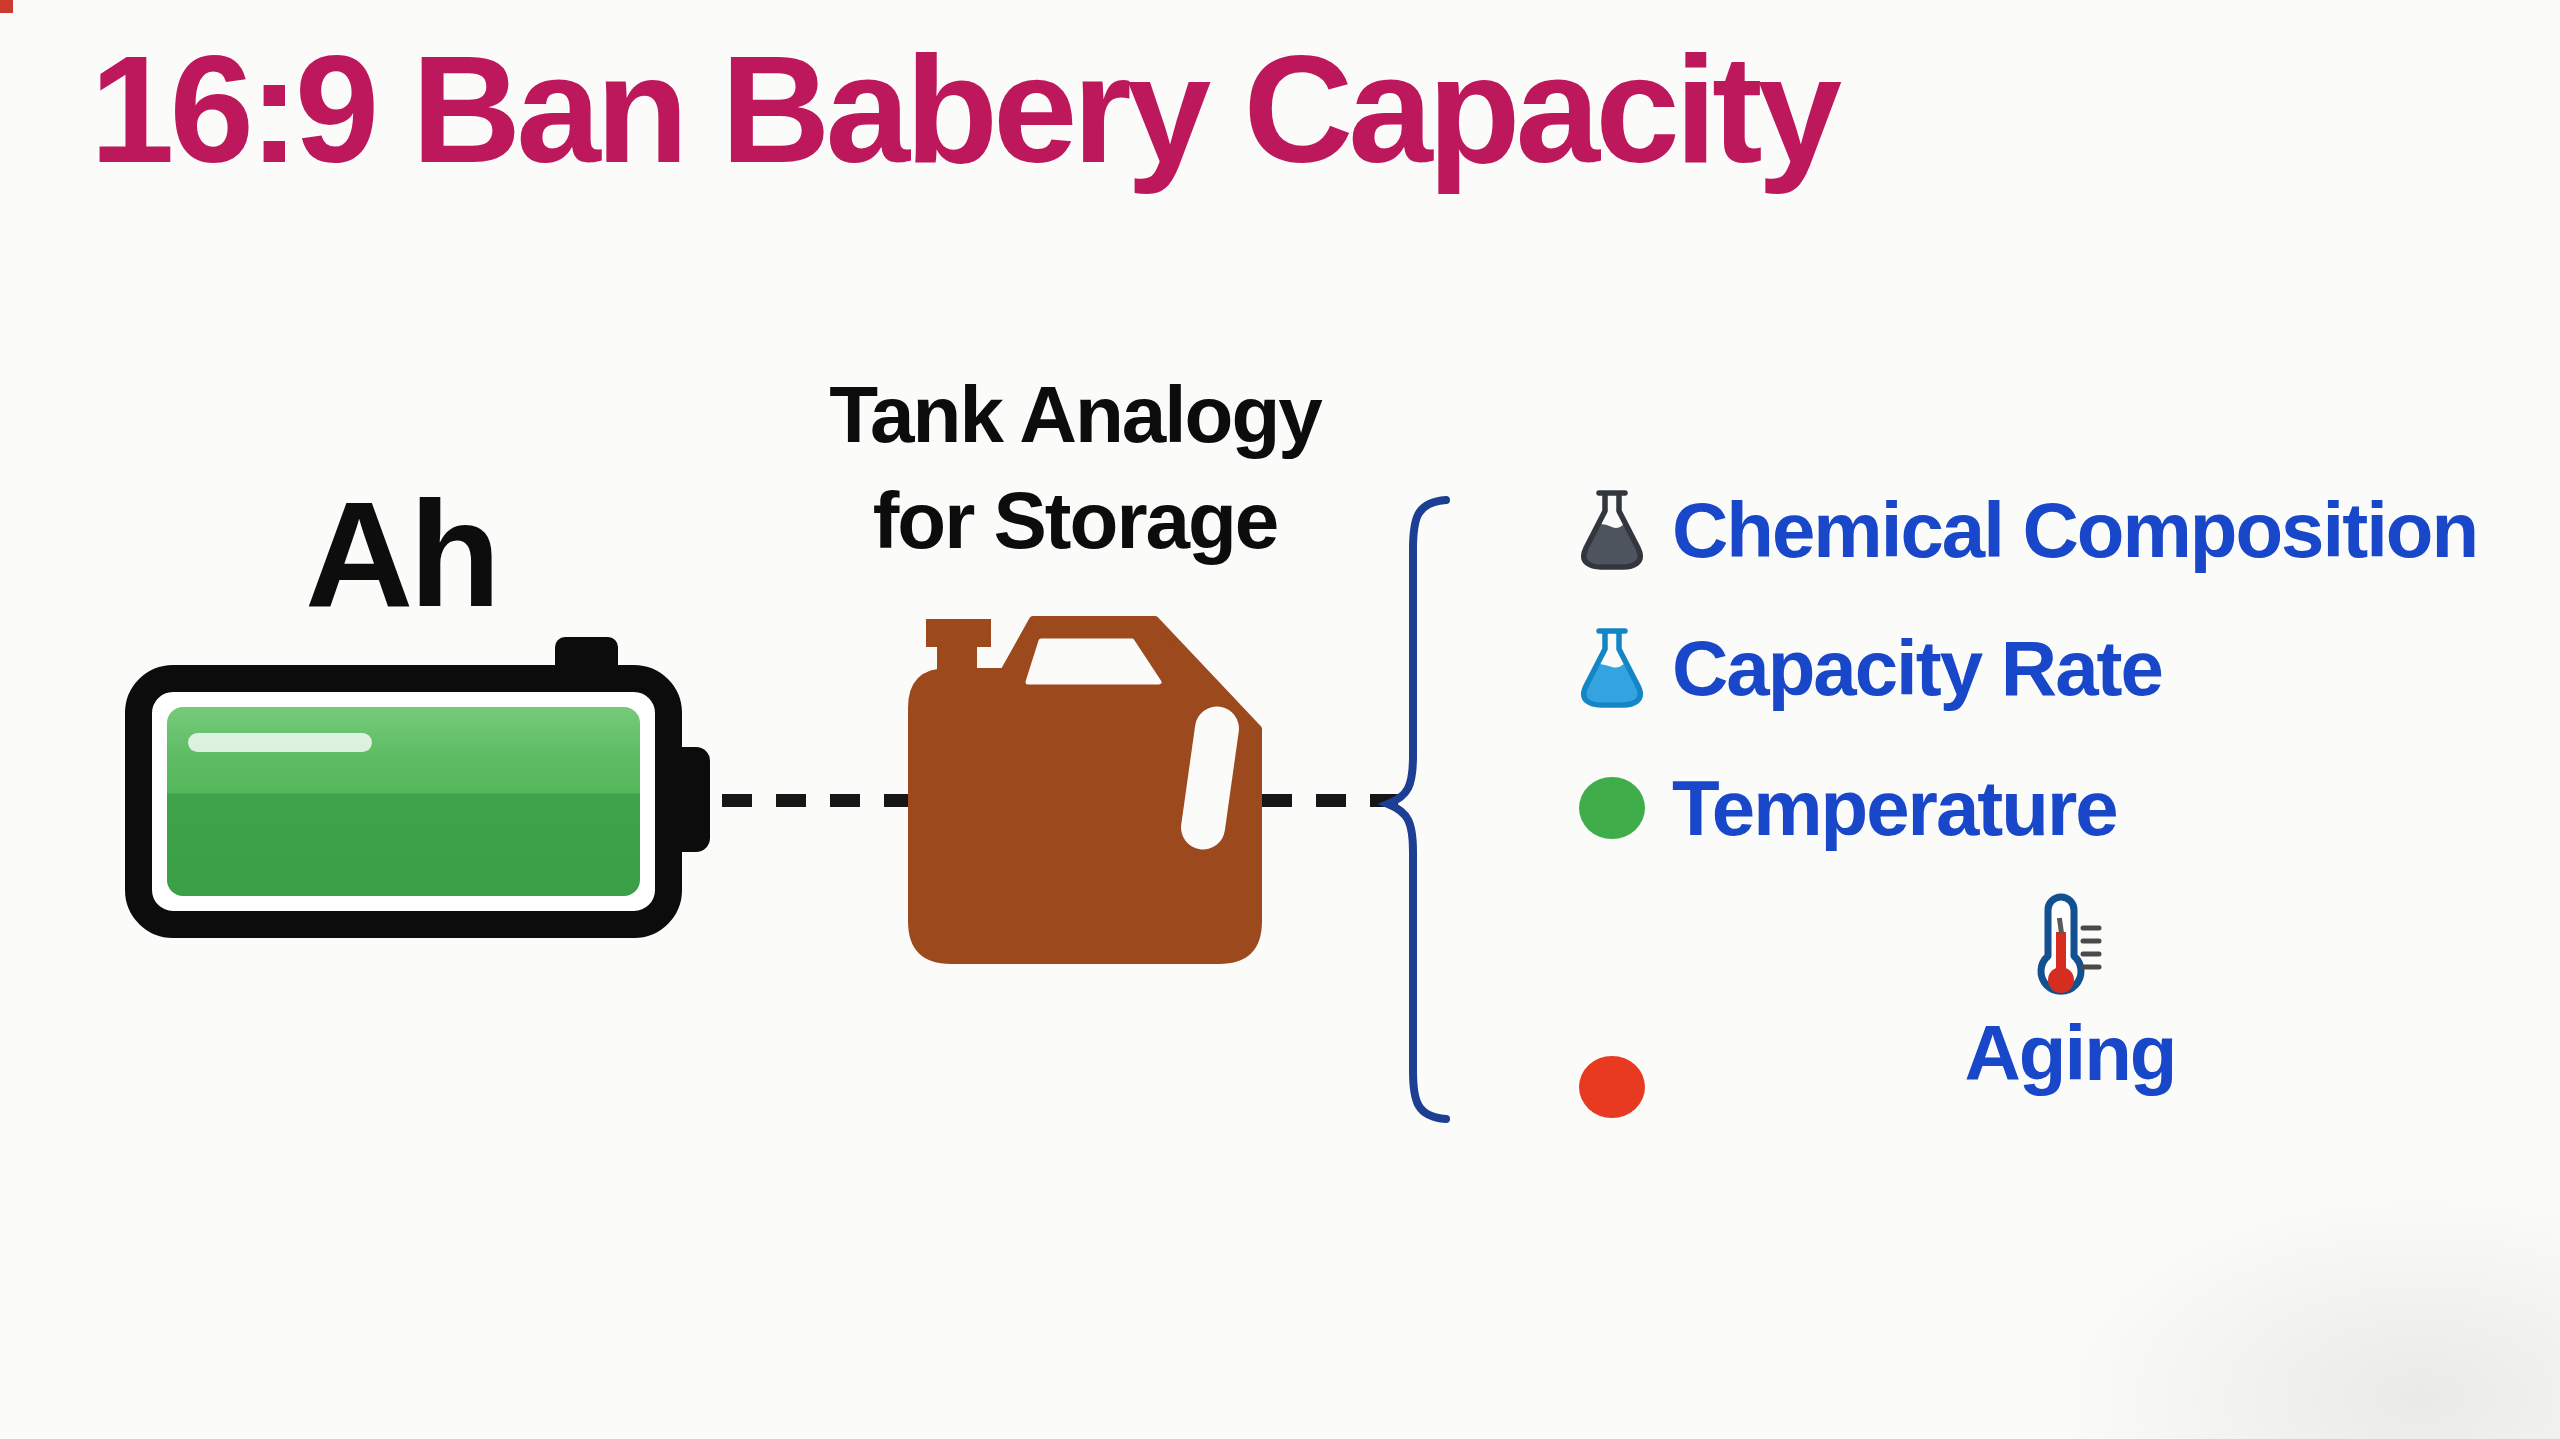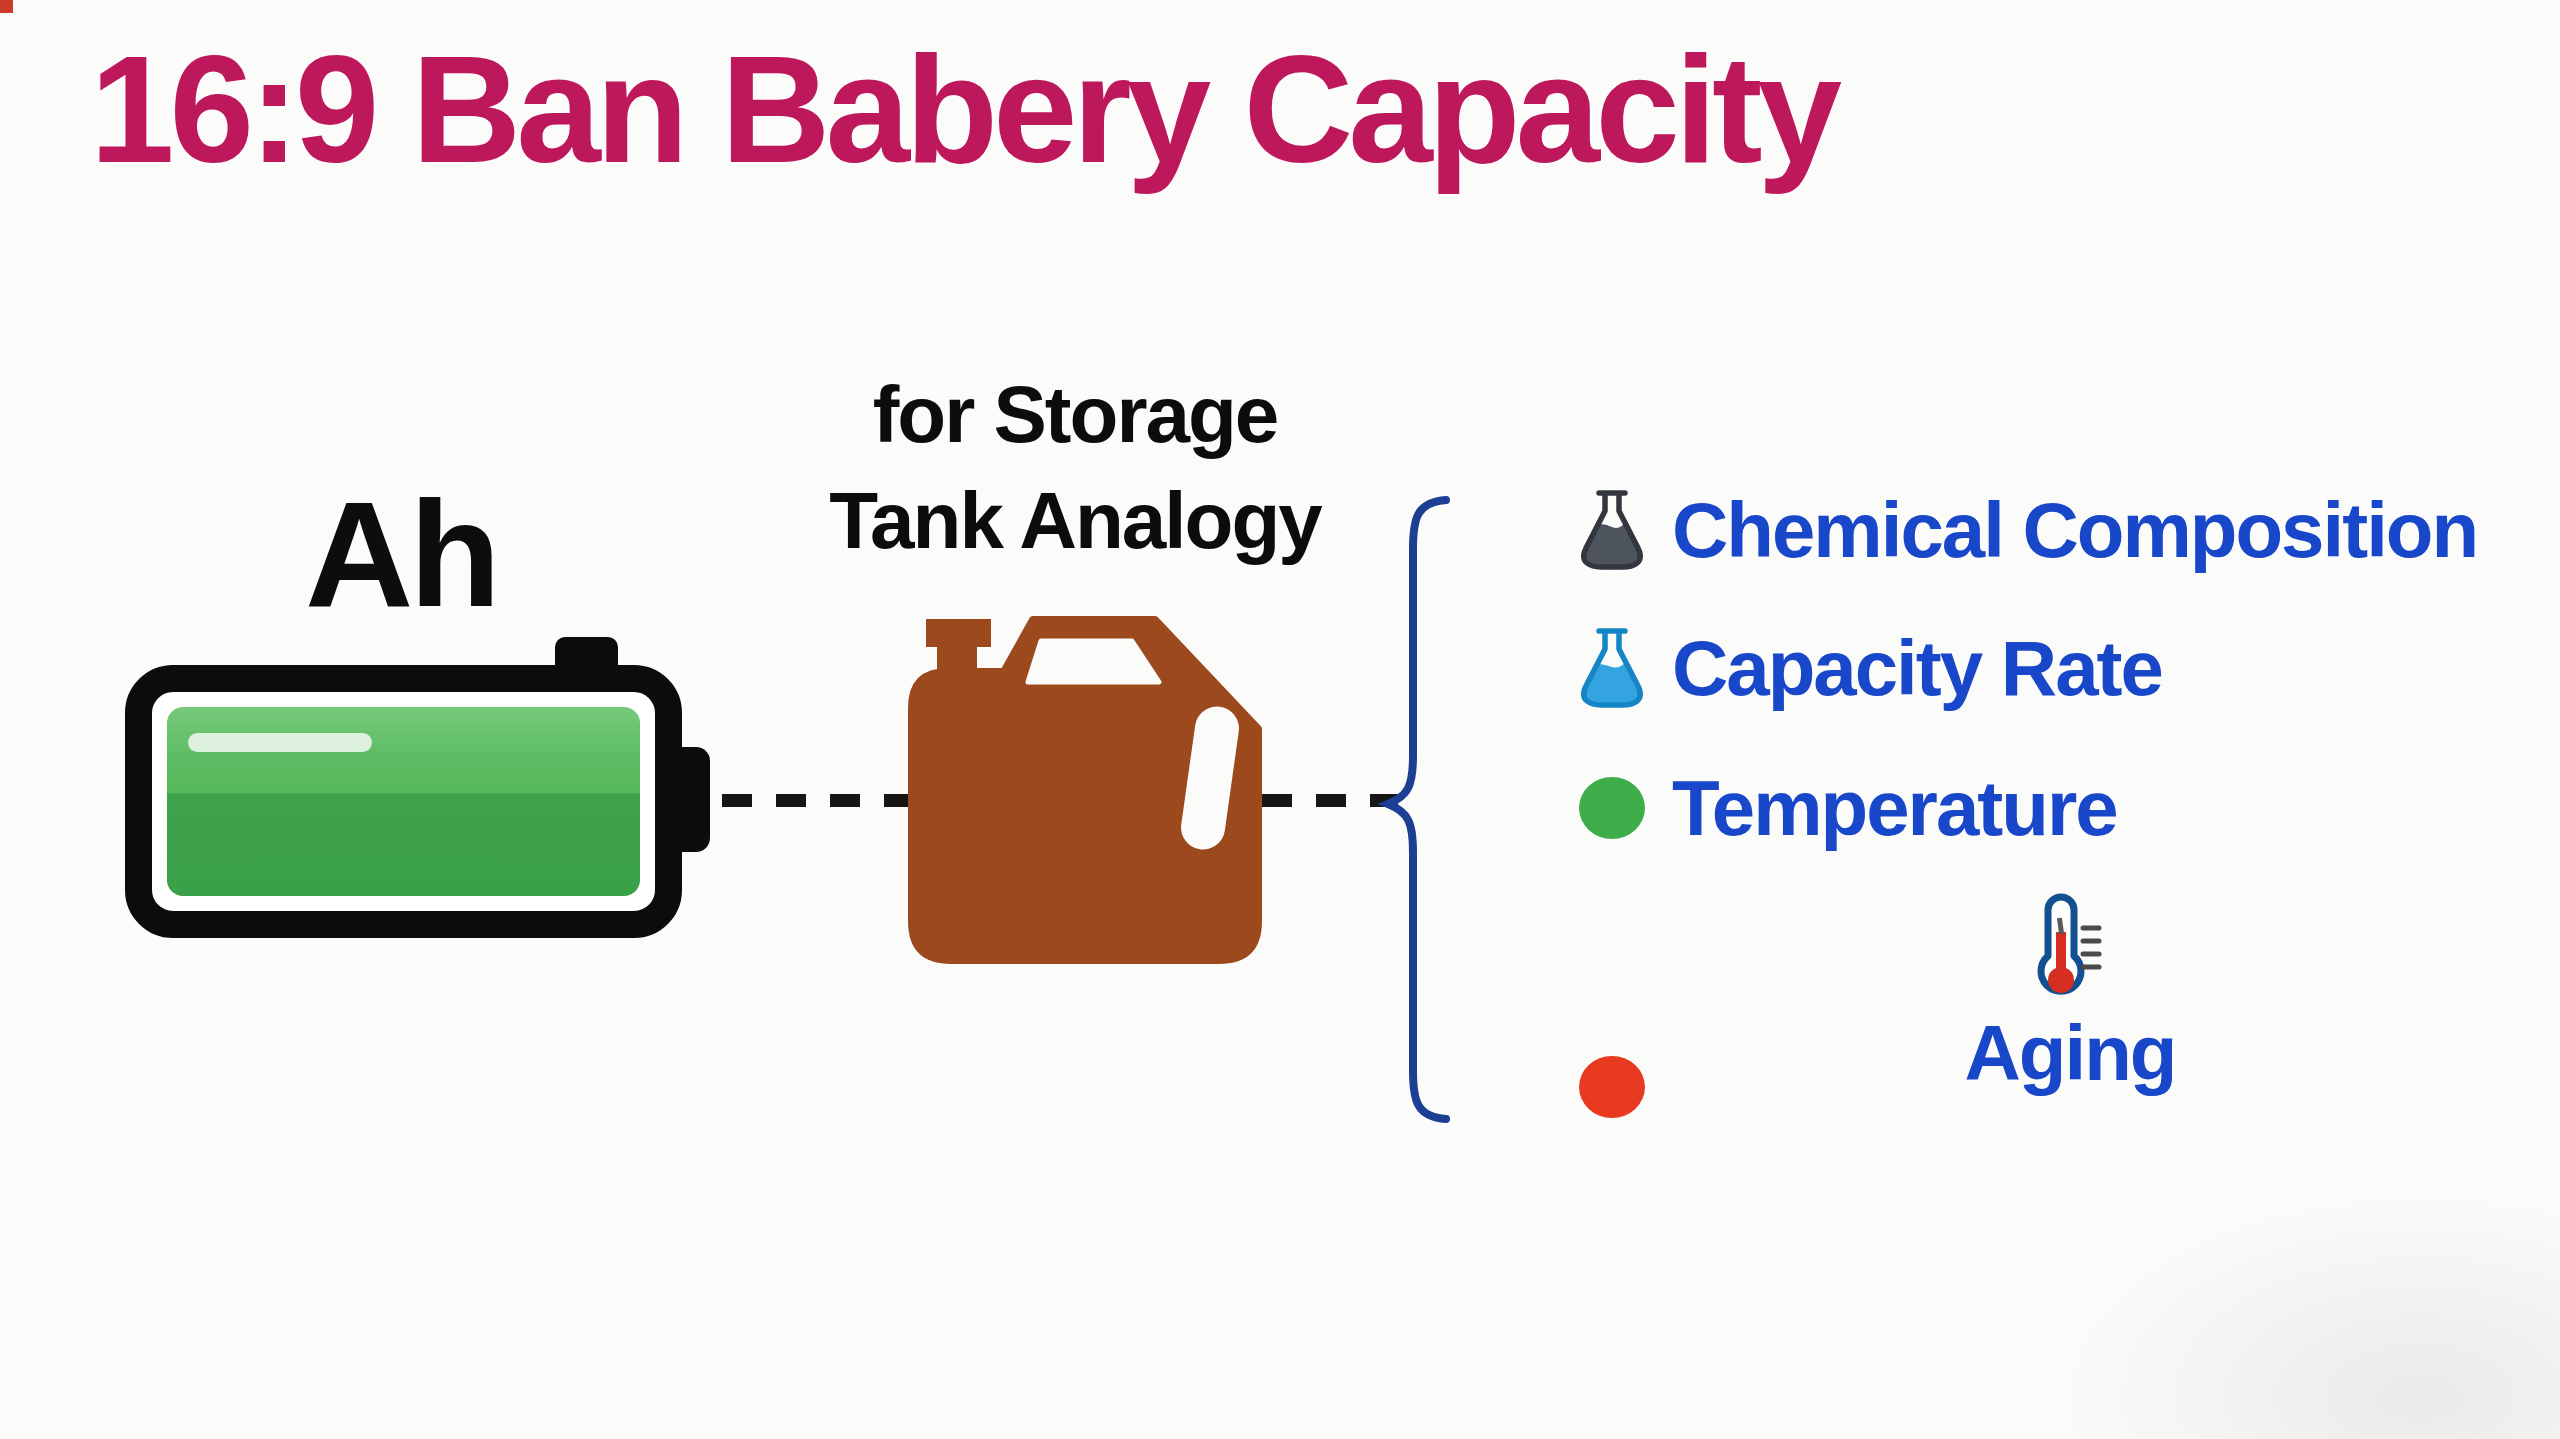--- a/index.html
+++ b/index.html
@@ -91,22 +91,22 @@
   <div class="battery-outer">
     <div class="battery-green">
       <div class="battery-highlight"></div>
     </div>
   </div>
 
   <div class="dash dash-left"></div>
   <div class="dash dash-right"></div>
 
   <div class="tank-label">
+    <div>Tank Analogy</div>
     <div>for Storage</div>
-    <div>Tank Analogy</div>
   </div>
 
   <svg class="tank-svg" width="420" height="420" viewBox="880 580 1300 1000" style="width:420px;height:420px" preserveAspectRatio="none">
   </svg>
   <svg class="tank-svg" width="420" height="420" viewBox="880 580 420 420">
     <rect x="926" y="619" width="65" height="28" fill="#9c4a1d"></rect>
     <rect x="937" y="645" width="40" height="32" fill="#9c4a1d"></rect>
     <path d="M912 708 Q912 672 948 672 L1004 672 L1033 620 L1155 620 L1258 729 L1258 921 Q1258 960 1219 960 L951 960 Q912 960 912 921 Z" fill="#9c4a1d" stroke="#9c4a1d" stroke-width="8" stroke-linejoin="round"></path>
     <path d="M1041 641 L1132 641 L1159 682 L1028 682 Z" fill="#fbfbfa" stroke="#fbfbfa" stroke-width="5" stroke-linejoin="round"></path>
     <rect x="1188" y="706" width="44" height="144" rx="22" fill="#fbfbfa" transform="rotate(8 1210 778)"></rect>

